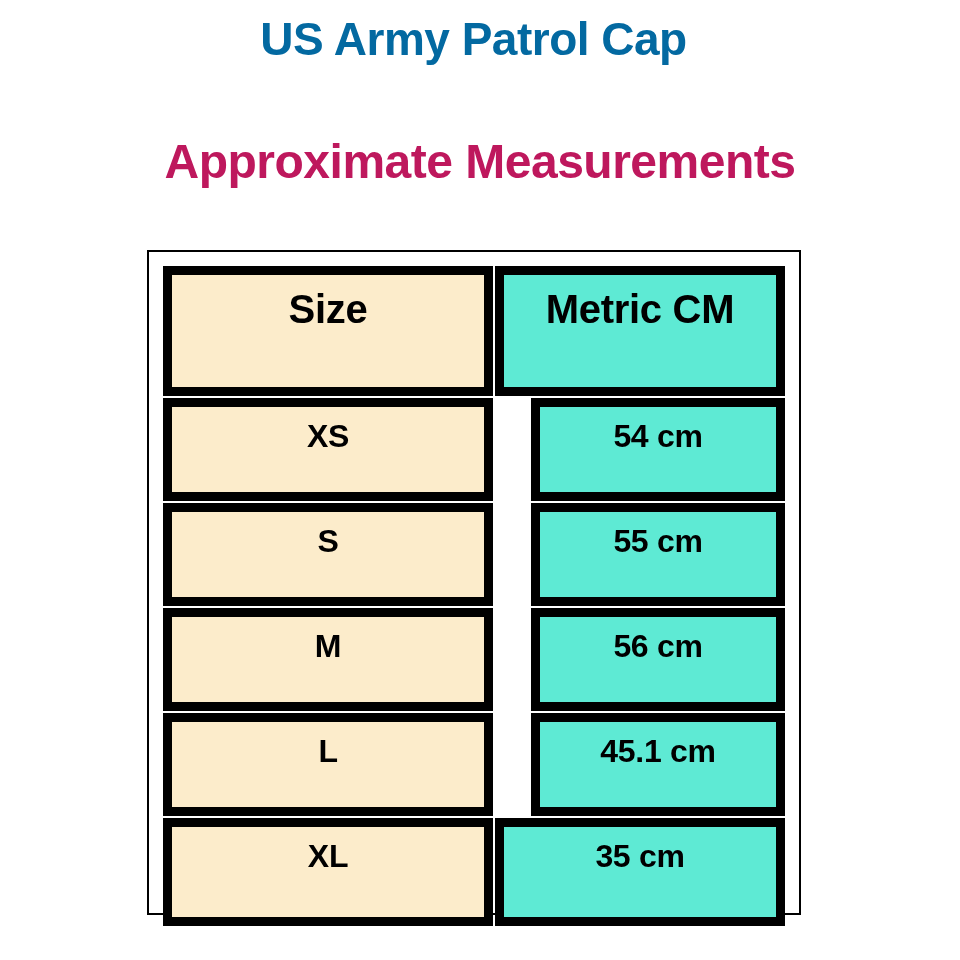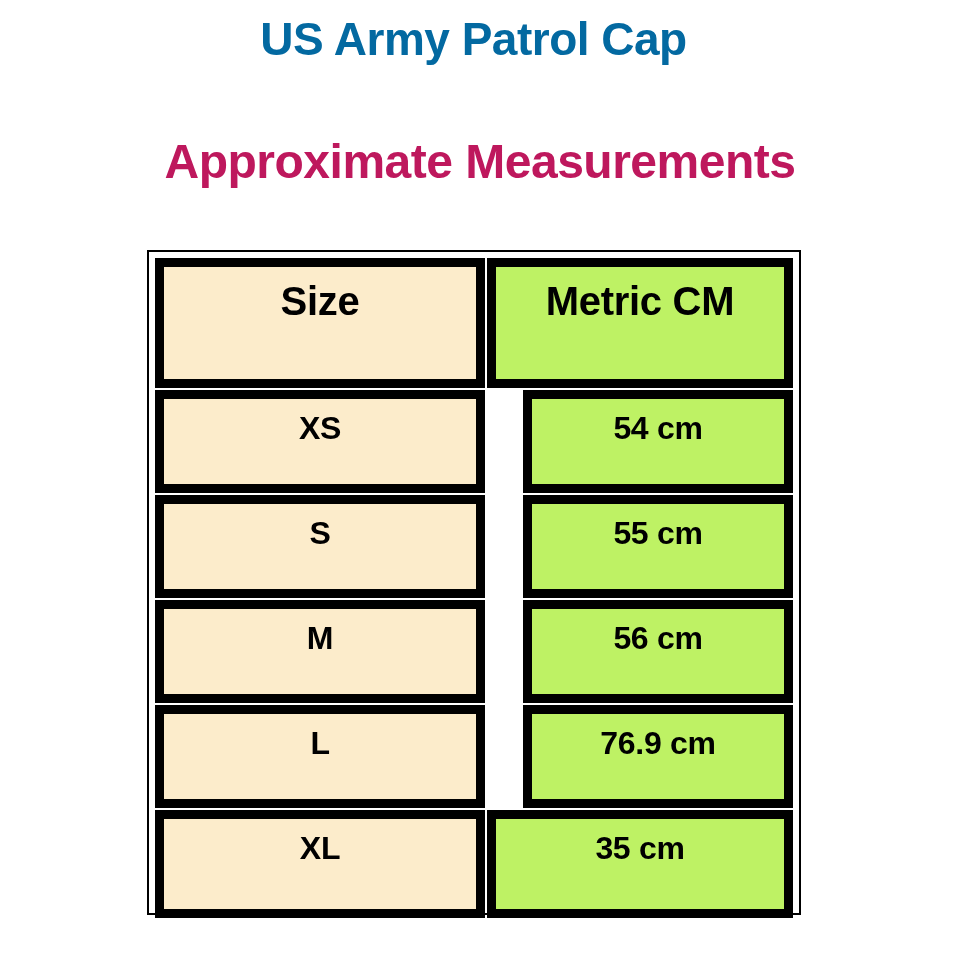--- a/index.html
+++ b/index.html
@@ -52,21 +52,21 @@
   
   .table-wrap {
     position: absolute;
     left: 147px;
     top: 250px;
     width: 654px;
     height: 665px;
     box-sizing: border-box;
     border: 2px solid #000000;
     background: #ffffff;
-    padding: 6px;
+    padding: 14px;
   }
 
   .grid {
     width: 100%;
     height: 100%;
     display: flex;
     flex-direction: column;
   }
 
   .row {
@@ -88,21 +88,21 @@
   }
 
   .cell.col-size {
     flex: 0 0 330px;
     background: #fceccb;
     margin-right: 2px;
   }
 
   .cell.col-metric {
     flex: 1 1 auto;
-    background: #bef264;
+    background: #5eead4;
   }
 
   .row.data-row .cell,
   .row.last-row .cell {
     margin-top: 2px;
   }
 
   .cell-text {
     display: block;
     width: 100%;
@@ -170,21 +170,21 @@
         <div class="cell col-metric">
           <span class="cell-text">56 cm</span>
         </div>
       </div>
 
       <div class="row data-row">
         <div class="cell col-size">
           <span class="cell-text">L</span>
         </div>
         <div class="cell col-metric">
-          <span class="cell-text">76.9 cm</span>
+          <span class="cell-text">45.1 cm</span>
         </div>
       </div>
 
       <div class="row last-row">
         <div class="cell col-size">
           <span class="cell-text">XL</span>
         </div>
         <div class="cell col-metric">
           <span class="cell-text">35 cm</span>
         </div>

